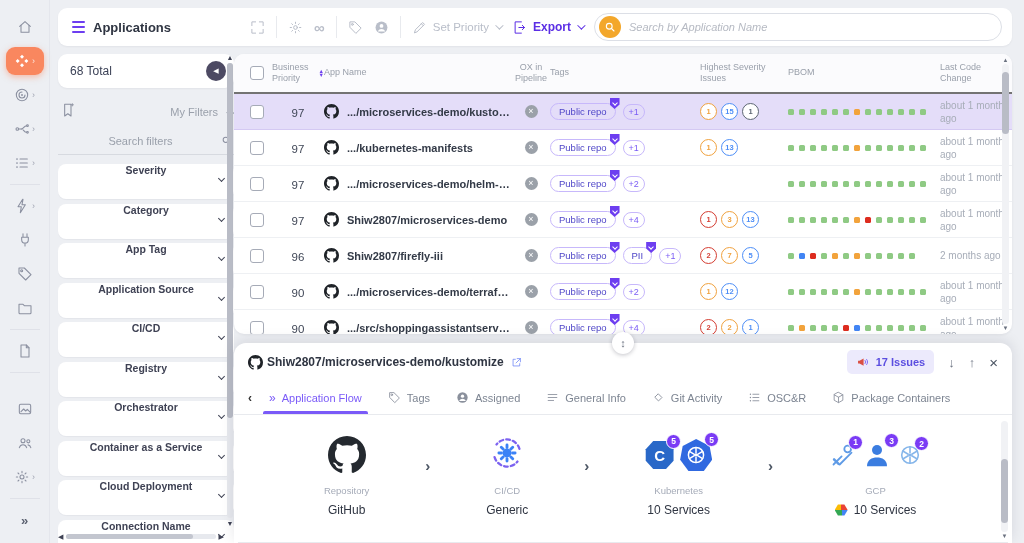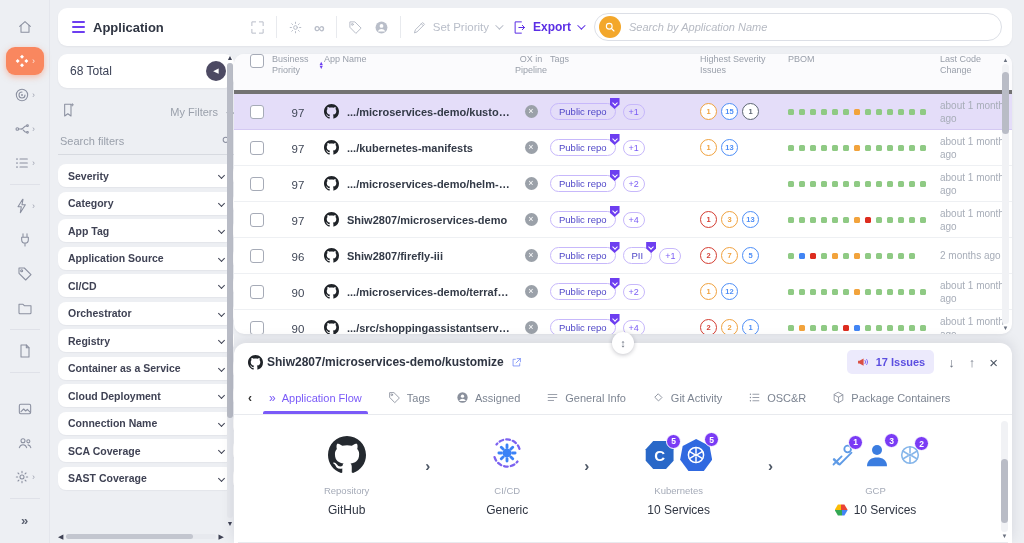--- a/index.html
+++ b/index.html
@@ -54,41 +54,41 @@
   .total-card { background:#fff; border-radius:9px; height:34px; display:flex; align-items:center;
     padding:0 8px 0 12px; box-shadow:0 1px 2px rgba(20,20,40,.05); }
   .total-label { font-size:12px; color:#3c4257; }
   .collapse-btn { margin-left:auto; width:20px; height:20px; border-radius:50%; background:#4d4a63;
     color:#fff; display:flex; align-items:center; justify-content:center; font-size:7px; cursor:pointer; }
   .myfilters { display:flex; align-items:center; margin:14px 2px 6px; color:#8b90a0; }
   .myfilters .ic svg { width:16px; height:16px; }
   .mf-label { margin-left:auto; font-size:11px; color:#9aa0ab; }
   .mf-chev { margin-left:8px; color:#9aa0ab; }
   .searchfilters { display:flex; align-items:center; border-bottom:1px solid #d7dae0; padding:4px 2px; margin-bottom:9px; }
-  .searchfilters input { border:0; outline:0; background:transparent; flex:1; font-size:11px; color:#6b7280; font-family:inherit; }
+  .searchfilters input { border:0; outline:0; background:transparent; flex:1; font-size:11px; color:#6b7280; font-family:inherit;text-align:center; }
   .searchfilters input::placeholder { color:#9aa0ab; }
   .searchfilters .ic { color:#8b90a0; } .searchfilters .ic svg { width:11px; height:11px; }
-  .filter-card { background:#fff; border-radius:8px; height:23px; display:flex; align-items:center;
-    padding:0 10px; margin-bottom:4.5px; box-shadow:0 1px 1px rgba(20,20,40,.04); cursor:pointer; }
+  .filter-card { background:#fff; border-radius:8px; height:35px; display:flex; align-items:center;
+    padding:0 10px; margin-bottom:4.5px; box-shadow:0 1px 1px rgba(20,20,40,.04); cursor:pointer;flex-direction:column; }
   .flabel { font-size:10.5px; font-weight:bold; color:#3f4254; }
   .fchev { margin-left:auto; width:5px; height:5px; border-right:1.5px solid #3f4254; border-bottom:1.5px solid #3f4254; transform:rotate(45deg); }
   .side-vscroll { position:absolute; right:0; top:0; bottom:16px; width:8px; display:flex; flex-direction:column; align-items:center; }
   .tri { font-size:7px; color:#3f4254; line-height:1; }
   .side-vscroll .vtrack { flex:1; width:6px; background:#e7e9ee; border-radius:3px; margin:2px 0; position:relative; }
   .side-vscroll .vthumb { position:absolute; top:0; left:0; width:6px; height:78%; background:#b9bcc6; border-radius:3px; }
   .side-hscroll { position:absolute; left:0; right:10px; bottom:2px; height:10px; display:flex; align-items:center; }
   .side-hscroll .htrack { flex:1; height:5px; background:#e7e9ee; border-radius:3px; margin:0 3px; position:relative; }
   .side-hscroll .hthumb { position:absolute; left:0; top:0; height:5px; width:85%; background:#c3c6cf; border-radius:3px; }
 
   
   .main { flex:1; display:flex; flex-direction:column; min-width:0; }
 
   .table-card { background:#fff; border-radius:10px; height:280px; flex:0 0 280px; overflow:hidden;
     position:relative; box-shadow:0 1px 3px rgba(20,20,40,.06); }
-  .thead { display:flex; align-items:flex-start; height:40px; border-bottom:4px solid #737373;
+  .thead { display:flex; align-items:center; height:40px; border-bottom:2px solid #737373;
     background:#fbfbfd; padding-left:8px; }
   .th { font-size:9px; color:#9aa0ab; line-height:1.25; }
   .c-check { width:30px; display:flex; justify-content:center; }
   .c-pri { width:52px; text-align:center; }
   .c-name { width:188px; }
   .c-ox  { width:38px; text-align:center; }
   .c-tags { width:150px; }
   .c-sev { width:88px; }
   .c-pbom { width:152px; }
   .c-chg { width:70px; }
@@ -313,21 +313,21 @@
   </div>
 
   <div class="content">
     <div class="toolbar">
       <div class="tb-title">
         <span class="burger">
             <i></i>
             <i></i>
             <i></i>
           </span>
-        <span>Application</span>
+        <span>Applications</span>
       </div>
       <div class="tb-right">
         <span class="tb-ic" id="ic-fullscreen">
             <svg viewBox="0 0 24 24" fill="none" stroke="currentColor" stroke-width="1.6" stroke-linecap="round" stroke-linejoin="round">
               <path d="M9 3H3v6M15 3h6v6M21 15v6h-6M3 15v6h6"></path>
             </svg>
           </span>
         <span class="tb-div"></span>
         <span class="tb-ic" id="ic-gear">
             <svg viewBox="0 0 24 24" fill="none" stroke="currentColor" stroke-width="1.6" stroke-linecap="round" stroke-linejoin="round">
@@ -421,25 +421,25 @@
             </div>
             <div class="filter-card">
               <span class="flabel">Application Source</span>
               <span class="fchev"></span>
             </div>
             <div class="filter-card">
               <span class="flabel">CI/CD</span>
               <span class="fchev"></span>
             </div>
             <div class="filter-card">
+              <span class="flabel">Registry</span>
+              <span class="fchev"></span>
+            </div>
+            <div class="filter-card">
               <span class="flabel">Orchestrator</span>
-              <span class="fchev"></span>
-            </div>
-            <div class="filter-card">
-              <span class="flabel">Registry</span>
               <span class="fchev"></span>
             </div>
             <div class="filter-card">
               <span class="flabel">Container as a Service</span>
               <span class="fchev"></span>
             </div>
             <div class="filter-card">
               <span class="flabel">Cloud Deployment</span>
               <span class="fchev"></span>
             </div>

